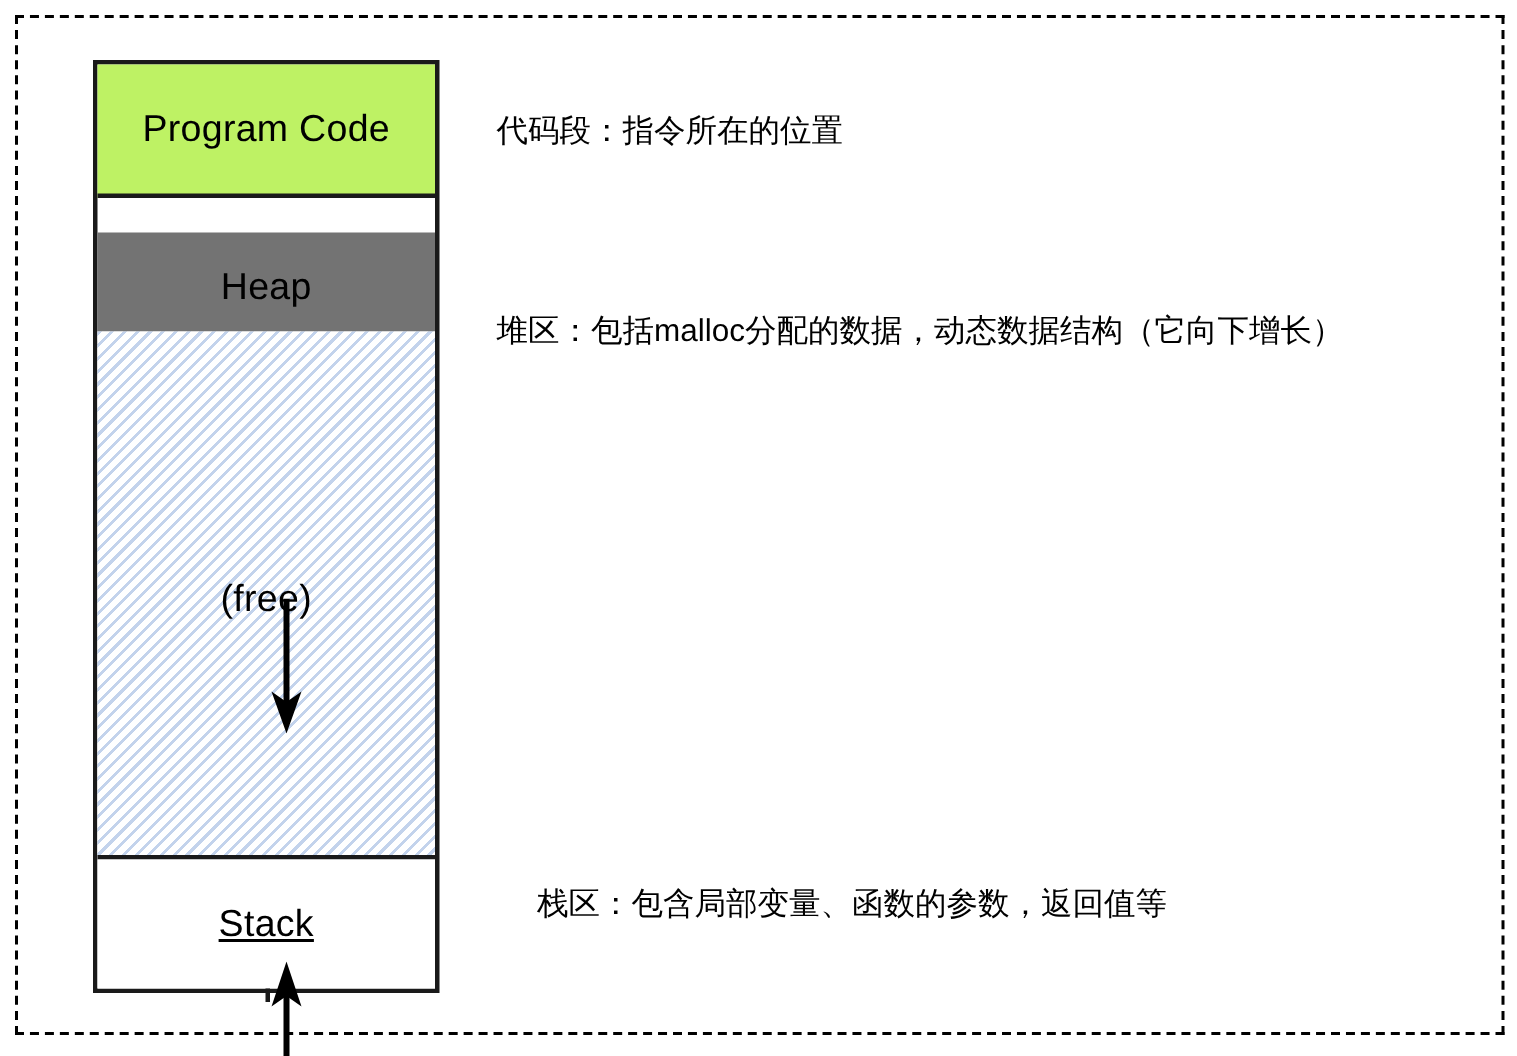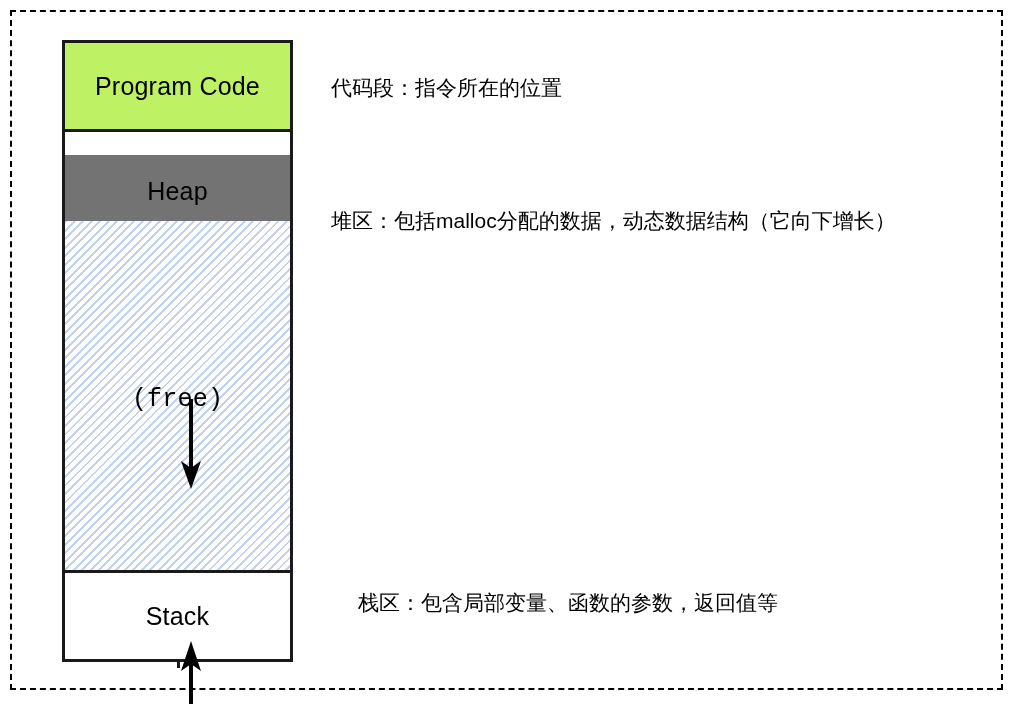--- a/index.html
+++ b/index.html
@@ -71,26 +71,26 @@
     border-bottom: 3px solid #1a1a1a;
     background-color: #ffffff;
     background-image:
       repeating-linear-gradient(
         135deg,
         #c3d3ec 0px,
         #c3d3ec 2px,
         #ffffff 2px,
         #ffffff 6px
       );
-    font-family: Liberation Mono, monospace;
   }
   #seg-stack {
     top: 530px;
     height: 86px;
     background: #ffffff;
+    text-decoration: underline;
   }
   .seg-label {
     position: relative;
     z-index: 3;
     font-size: 25px;
     line-height: 1;
   }
   #seg-free .seg-label {
     margin-top: 8px;
   }

